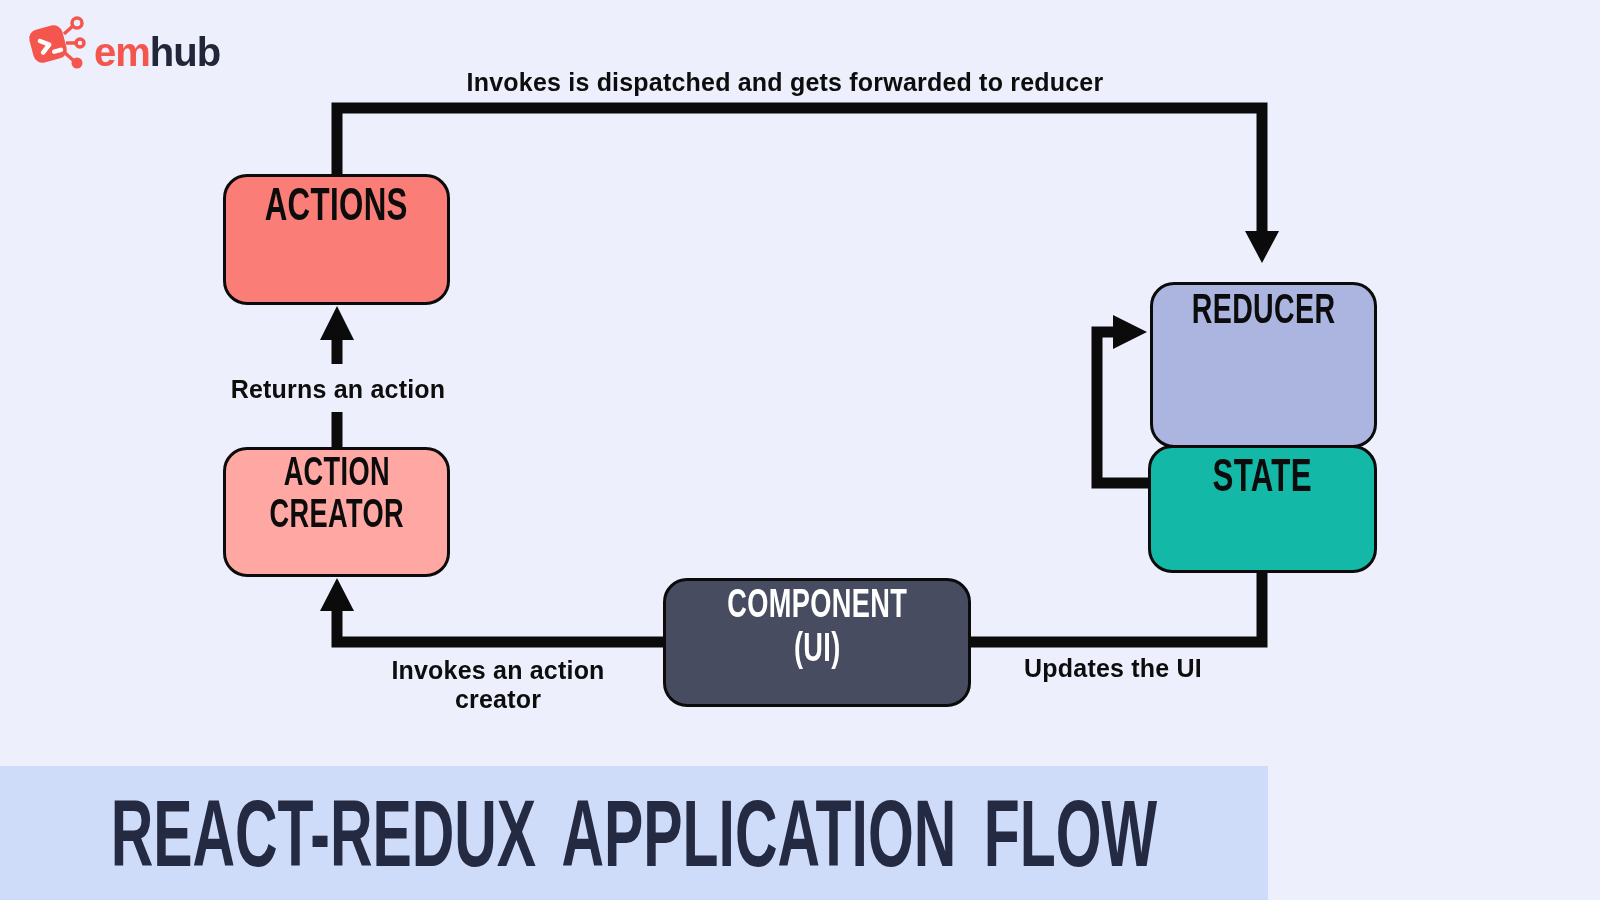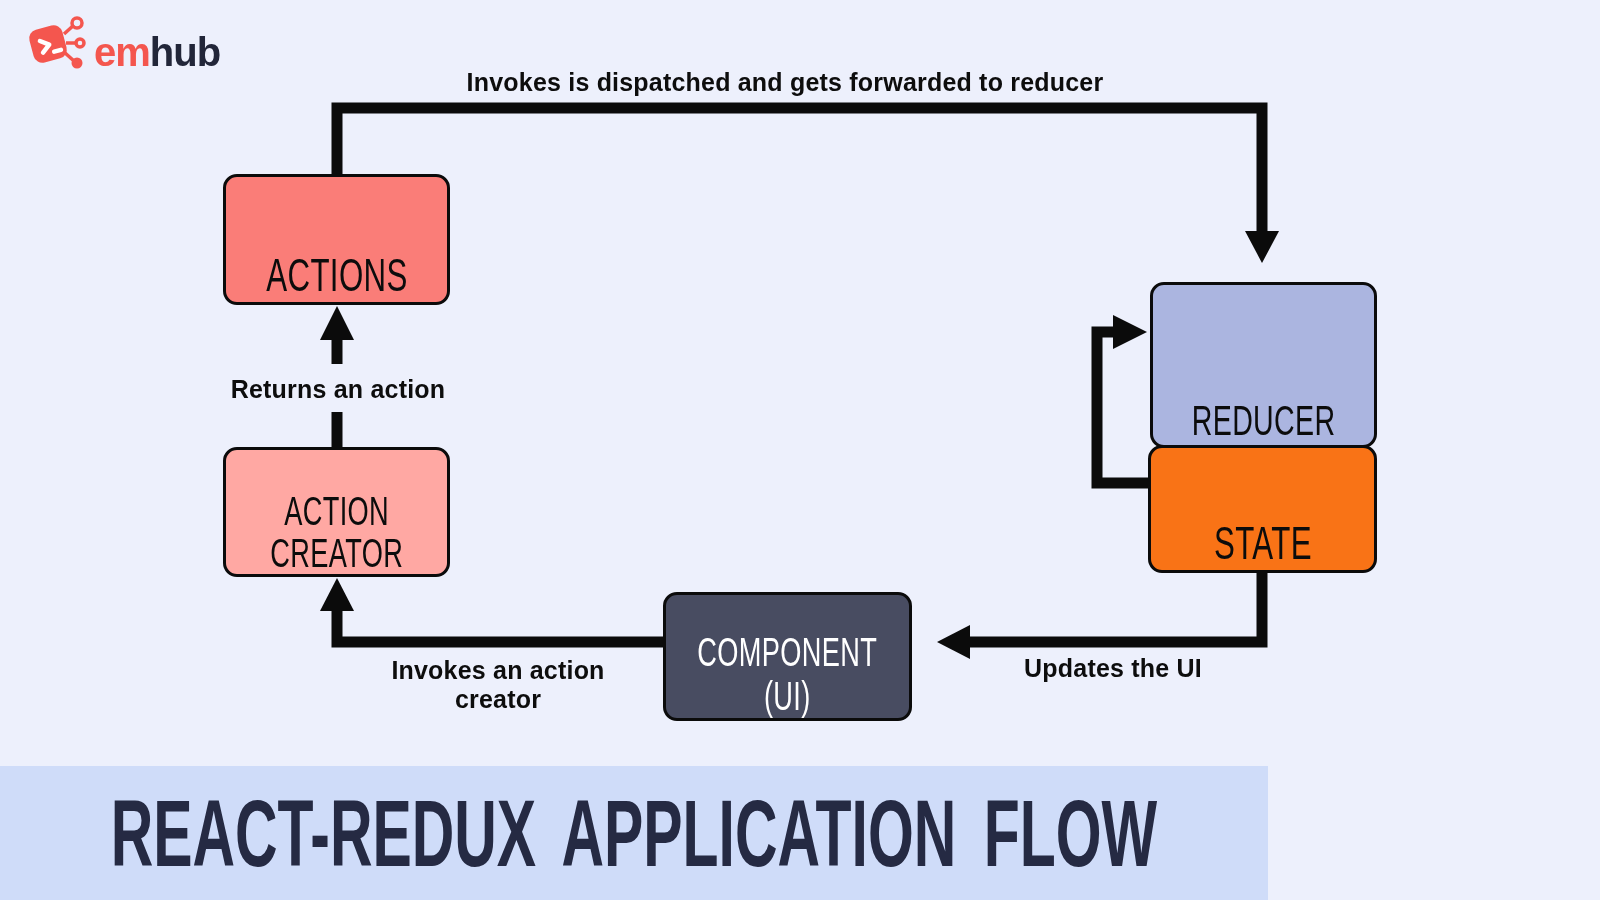--- a/index.html
+++ b/index.html
@@ -22,29 +22,29 @@
     position:absolute; left:1070px; top:174px; width:337px; height:348px;
     background:#cddcfb; border:3px solid #0b0b0b; border-radius:16px; z-index:1;
   }
   .store-label {
     position:absolute; left:30px; top:22px;
     font-size:46px; font-weight:bold; color:#0b0b0b;
   }
 
   
   .node {
-    position:absolute; display:flex; align-items:flex-end; justify-content:center;
-    border:3px solid #0b0b0b; border-radius:14px; z-index:4;
-    color:#0c0c0c; font-weight:normal; text-align:center;
+    position:absolute; display:flex; align-items:flex-start; justify-content:center;
+    border:3px solid #0b0b0b; border-radius:24px; z-index:4;
+    color:#0c0c0c; font-weight:bold; text-align:center;
   }
   .node-actions        { left:223px; top:174px; width:227px; height:131px; background:#fa7d78; font-size:46px; }
   .node-action-creator { left:223px; top:447px; width:227px; height:130px; background:#ffa8a3; font-size:40px; line-height:1.05; }
-  .node-component      { left:663px; top:578px; width:249px; height:129px; background:#484c61; color:#ffffff; font-size:40px; line-height:1.1;margin-top:14px; }
+  .node-component      { left:663px; top:578px; width:308px; height:129px; background:#484c61; color:#ffffff; font-size:40px; line-height:1.1; }
   .node-reducer        { left:1150px; top:282px; width:227px; height:166px; background:#abb5e0; font-size:42px; }
-  .node-state          { left:1148px; top:445px; width:229px; height:128px; background:#f97316; font-size:46px; }
+  .node-state          { left:1148px; top:445px; width:229px; height:128px; background:#14b8a6; font-size:46px; }
 
   .cond { display:inline-block; transform:scaleX(0.68); transform-origin:center; white-space:nowrap; letter-spacing:0.5px; }
 
   
   .edge-label {
     position:absolute; z-index:5; color:#0d0d0d;
     font-size:25px; font-weight:bold; text-align:center; letter-spacing:0.2px;
   }
   .lbl-dispatch { left:385px;  top:68px;  width:800px; }
   .lbl-returns  { left:188px;  top:375px; width:300px; background:#edf0fc; }

